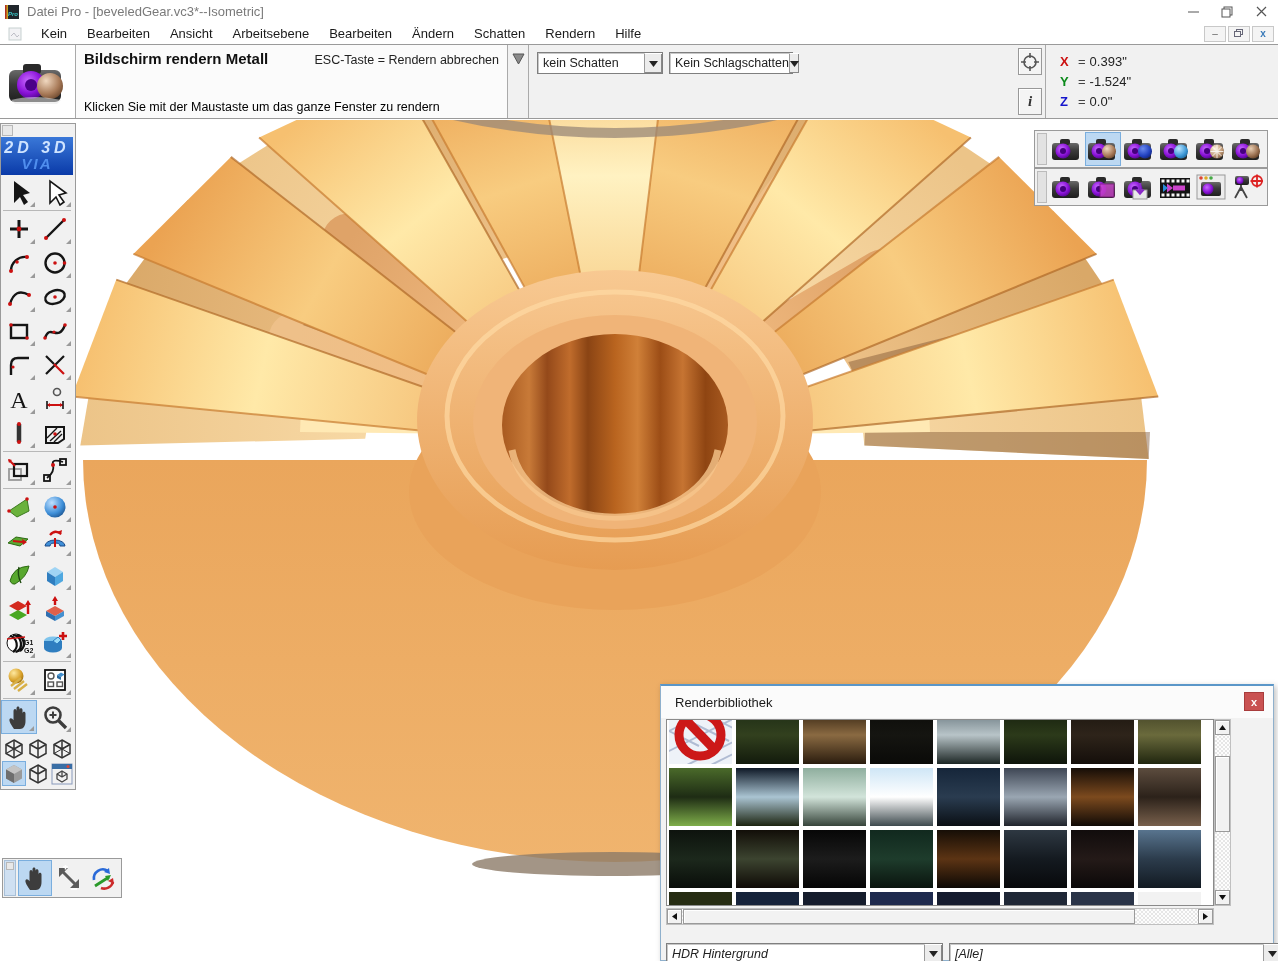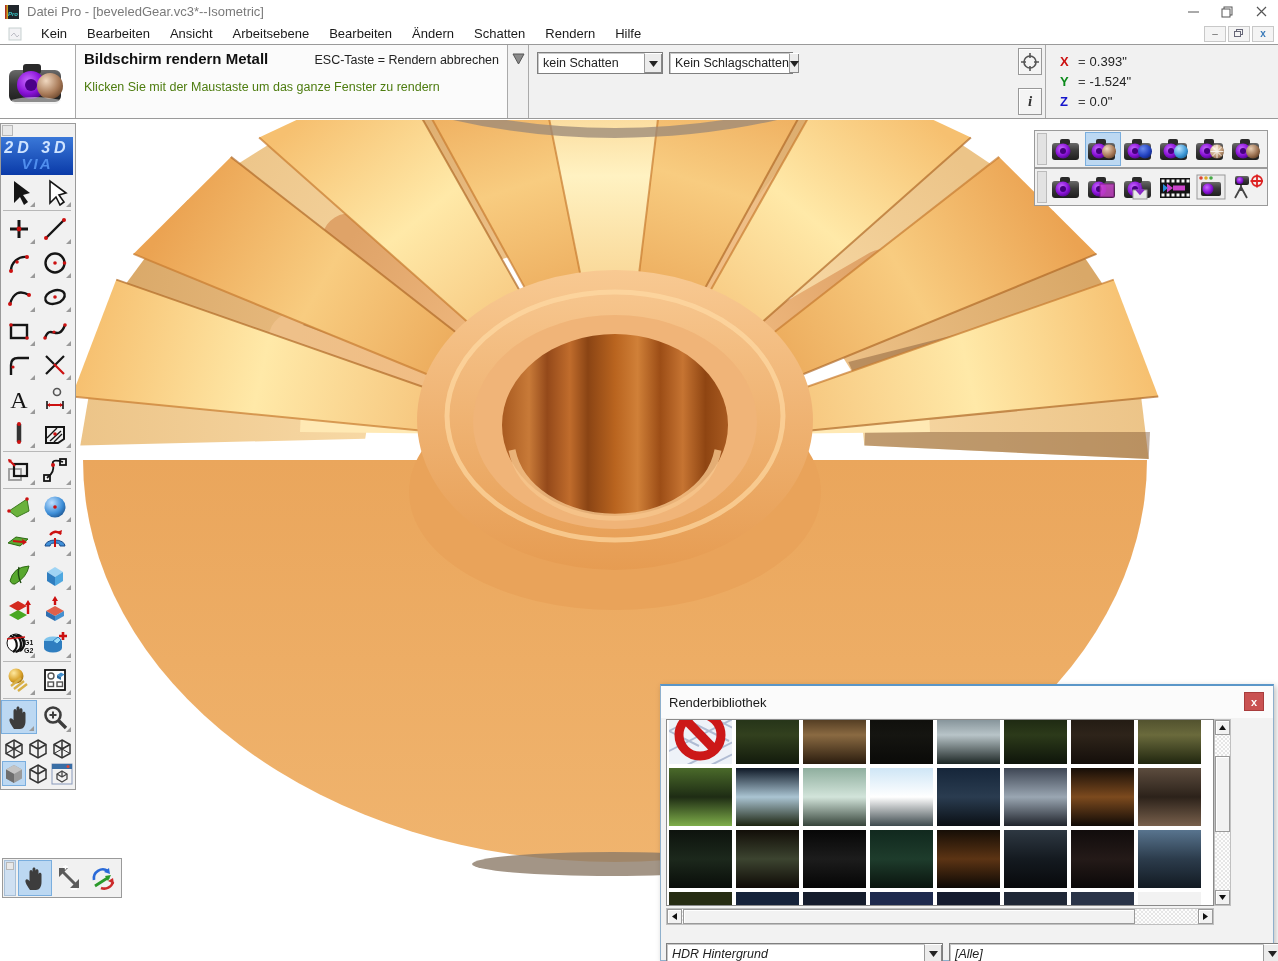--- a/index.html
+++ b/index.html
@@ -25,21 +25,21 @@
   
   .toolbar{position:absolute;left:0;top:44px;width:100%;height:75px;background:#f1f1f1;
            border-top:1px solid #9a9a9a;border-bottom:1px solid #9a9a9a;}
   .cam-box{position:absolute;left:0;top:0;width:76px;height:100%;background:#fff;
            border-right:1px solid #aaa;display:flex;align-items:center;justify-content:center;}
   .msg-panel{position:absolute;left:76px;top:0;width:432px;height:100%;background:#fbfbfb;
              border-right:1px solid #aaa;padding:5px 8px 4px 8px;}
   .msg-top{display:flex;justify-content:space-between;align-items:baseline;gap:23px;}
   .msg-title{font-size:15px;font-weight:bold;color:#111;}
   .msg-esc{font-size:12.5px;color:#222;}
-  .msg-bottom{position:absolute;left:8px;bottom:24px;font-size:12.5px;color:#4d7c0f;text-align:right;}
+  .msg-bottom{position:absolute;left:8px;bottom:4px;font-size:12.5px;color:#000000;text-align:right;}
   .dd-arrow-btn{position:absolute;left:508px;top:0;width:21px;height:100%;background:#f1f1f1;
                 border-right:1px solid #aaa;display:flex;justify-content:center;padding-top:8px;}
   .shadow-panel{position:absolute;left:529px;top:0;width:517px;height:100%;background:#f1f1f1;
                 border-right:1px solid #aaa;}
   .wsel{position:absolute;height:22px;background:#fff;border:1px solid #7f7f7f;
         box-shadow:inset 1px 1px 0 #c8c8c8;display:flex;align-items:center;font-size:12.5px;
         padding-left:5px;white-space:nowrap;}
   .wsel .dbtn{margin-left:auto;width:18px;height:100%;background:#ececec;border-left:1px solid #9a9a9a;
         display:flex;align-items:center;justify-content:center;font-size:8px;color:#222;
         border-top:1px solid #fff;box-shadow:inset -1px -1px 0 #888;}
@@ -79,21 +79,21 @@
   
   .cam-row{display:flex;align-items:center;padding:1px 2px;height:38px;}
   .cam-cell{width:36px;height:34px;display:flex;align-items:center;justify-content:center;}
   .cam-cell.sel{background:#bcd8f2;border:1px solid #7aaede;}
   .cam-grip{width:10px;height:32px;background:#e2e2e2;border:1px solid #bbb;margin-right:2px;}
   
   .dialog{position:absolute;left:660px;top:564px;width:614px;height:277px;background:#f2f2f2;
           border:1px solid #8fb0cc;border-top:2px solid #5a96c8;z-index:10;
           box-shadow:2px 2px 6px rgba(0,0,0,.25);}
   .dlg-title{position:absolute;left:0;top:0;width:100%;height:32px;background:#fbfbfb;
-             display:flex;align-items:center;padding-left:8px;font-size:13px;color:#1a1a1a;}
+             display:flex;align-items:center;padding-left:14px;font-size:13px;color:#1a1a1a;}
   .dlg-close{position:absolute;right:9px;top:6px;width:20px;height:19px;background:#c95252;
              color:#fff;font-size:11px;font-weight:bold;display:flex;align-items:center;
              justify-content:center;border:1px solid #a83c3c;}
   .thumb-area{position:absolute;left:5px;top:33px;width:548px;height:187px;background:#fff;
               border:1px solid #8a8a8a;overflow:hidden;}
   .thumb-grid{display:grid;grid-template-columns:repeat(8,63px);grid-auto-rows:58px;
               gap:4px;padding:2px;margin-top:-16px;}
   .thumb{width:63px;height:58px;background:#222;position:relative;}
   .vscroll{position:absolute;left:553px;top:33px;width:17px;height:187px;background:
      repeating-conic-gradient(#fdfdfd 0 25%,#e6e6e6 0 50%);background-size:4px 4px;border:1px solid #c0c0c0;}

